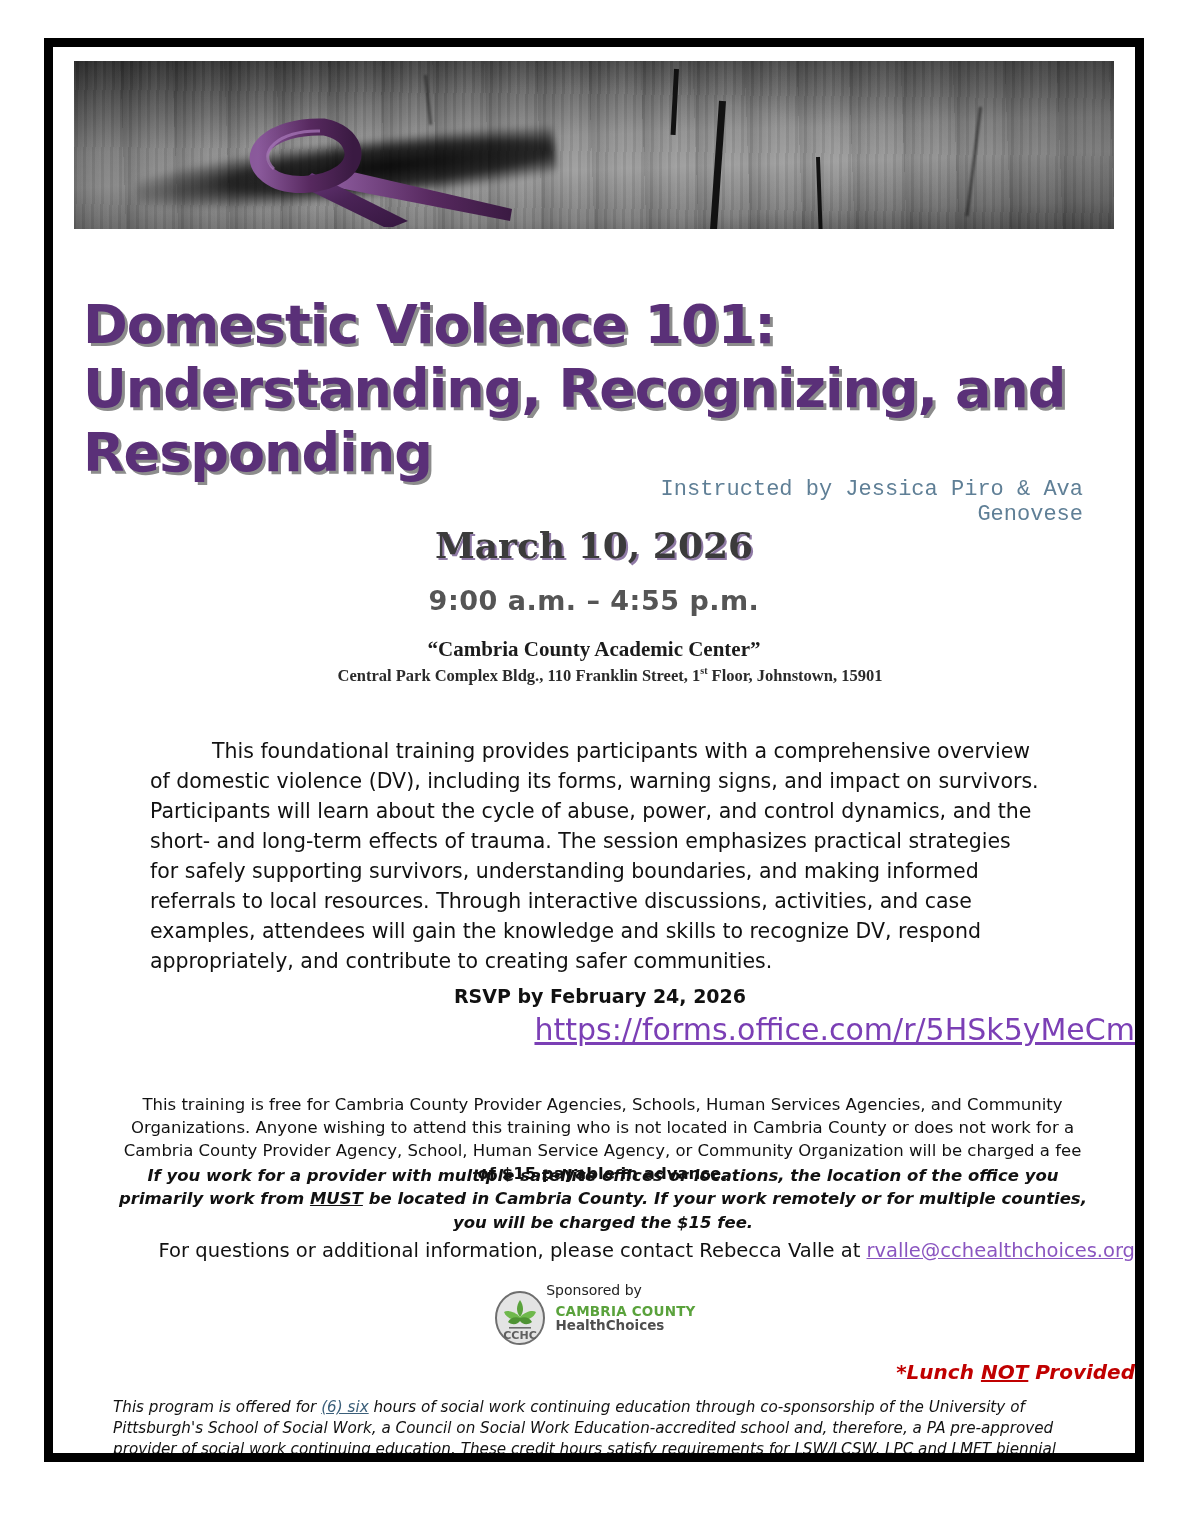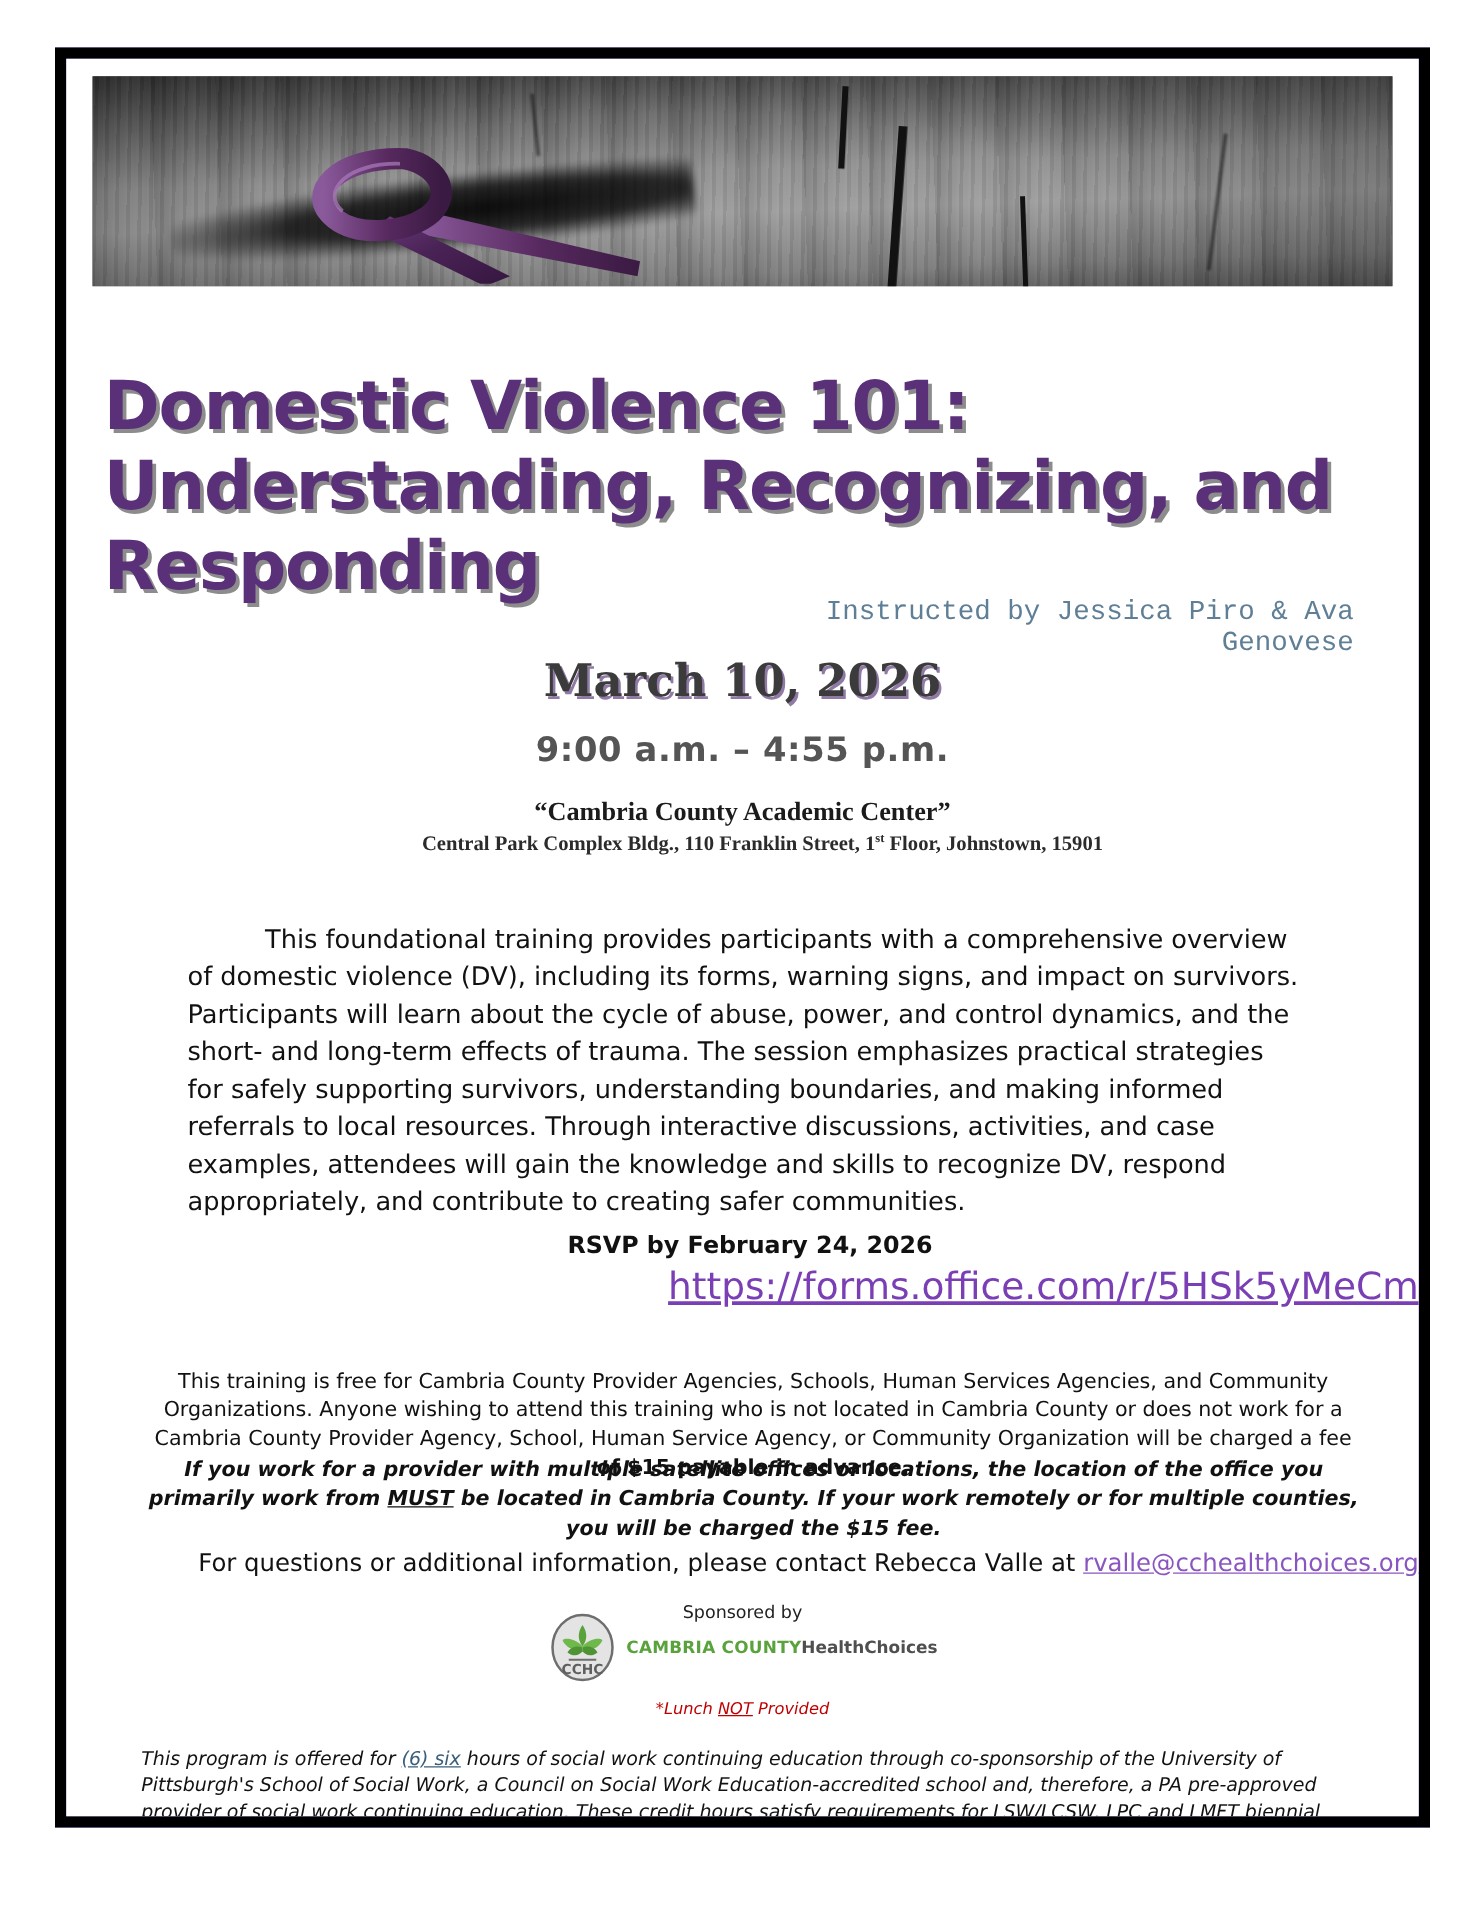--- a/index.html
+++ b/index.html
@@ -261,46 +261,46 @@
     justify-content: center;
     align-items: center;
     gap: 7px;
   }
   .logo-mark {
     position: relative;
     width: 56px; height: 56px;
   }
   .logo-text {
     display: flex;
-    flex-direction: row;
+    flex-direction: column;
     line-height: 1.04;
   }
   .logo-l1 {
     font-family: "DejaVu Sans", sans-serif;
     font-weight: bold;
     font-size: 13.5px;
     letter-spacing: .2px;
     color: #5aa23c;
   }
   .logo-l2 {
     font-family: "DejaVu Sans", sans-serif;
     font-weight: bold;
     font-size: 13.5px;
     color: #4f4f4f;
   }
 
   .lunch-note {
     position: absolute;
     left: 0; right: 0;
     top: 1313px;
-    text-align: center;
+    text-align: right;
     font-family: "DejaVu Sans", sans-serif;
     font-style: italic;
-    font-weight: normal;
-    font-size: 13px;
+    font-weight: bold;
+    font-size: 20px;
     color: #c00000;
   }
   .lunch-note u { text-decoration: underline; }
 
   .ceu-note {
     position: absolute;
     left: 60px;
     top: 1350px;
     width: 975px;
     font-family: "DejaVu Sans", sans-serif;

